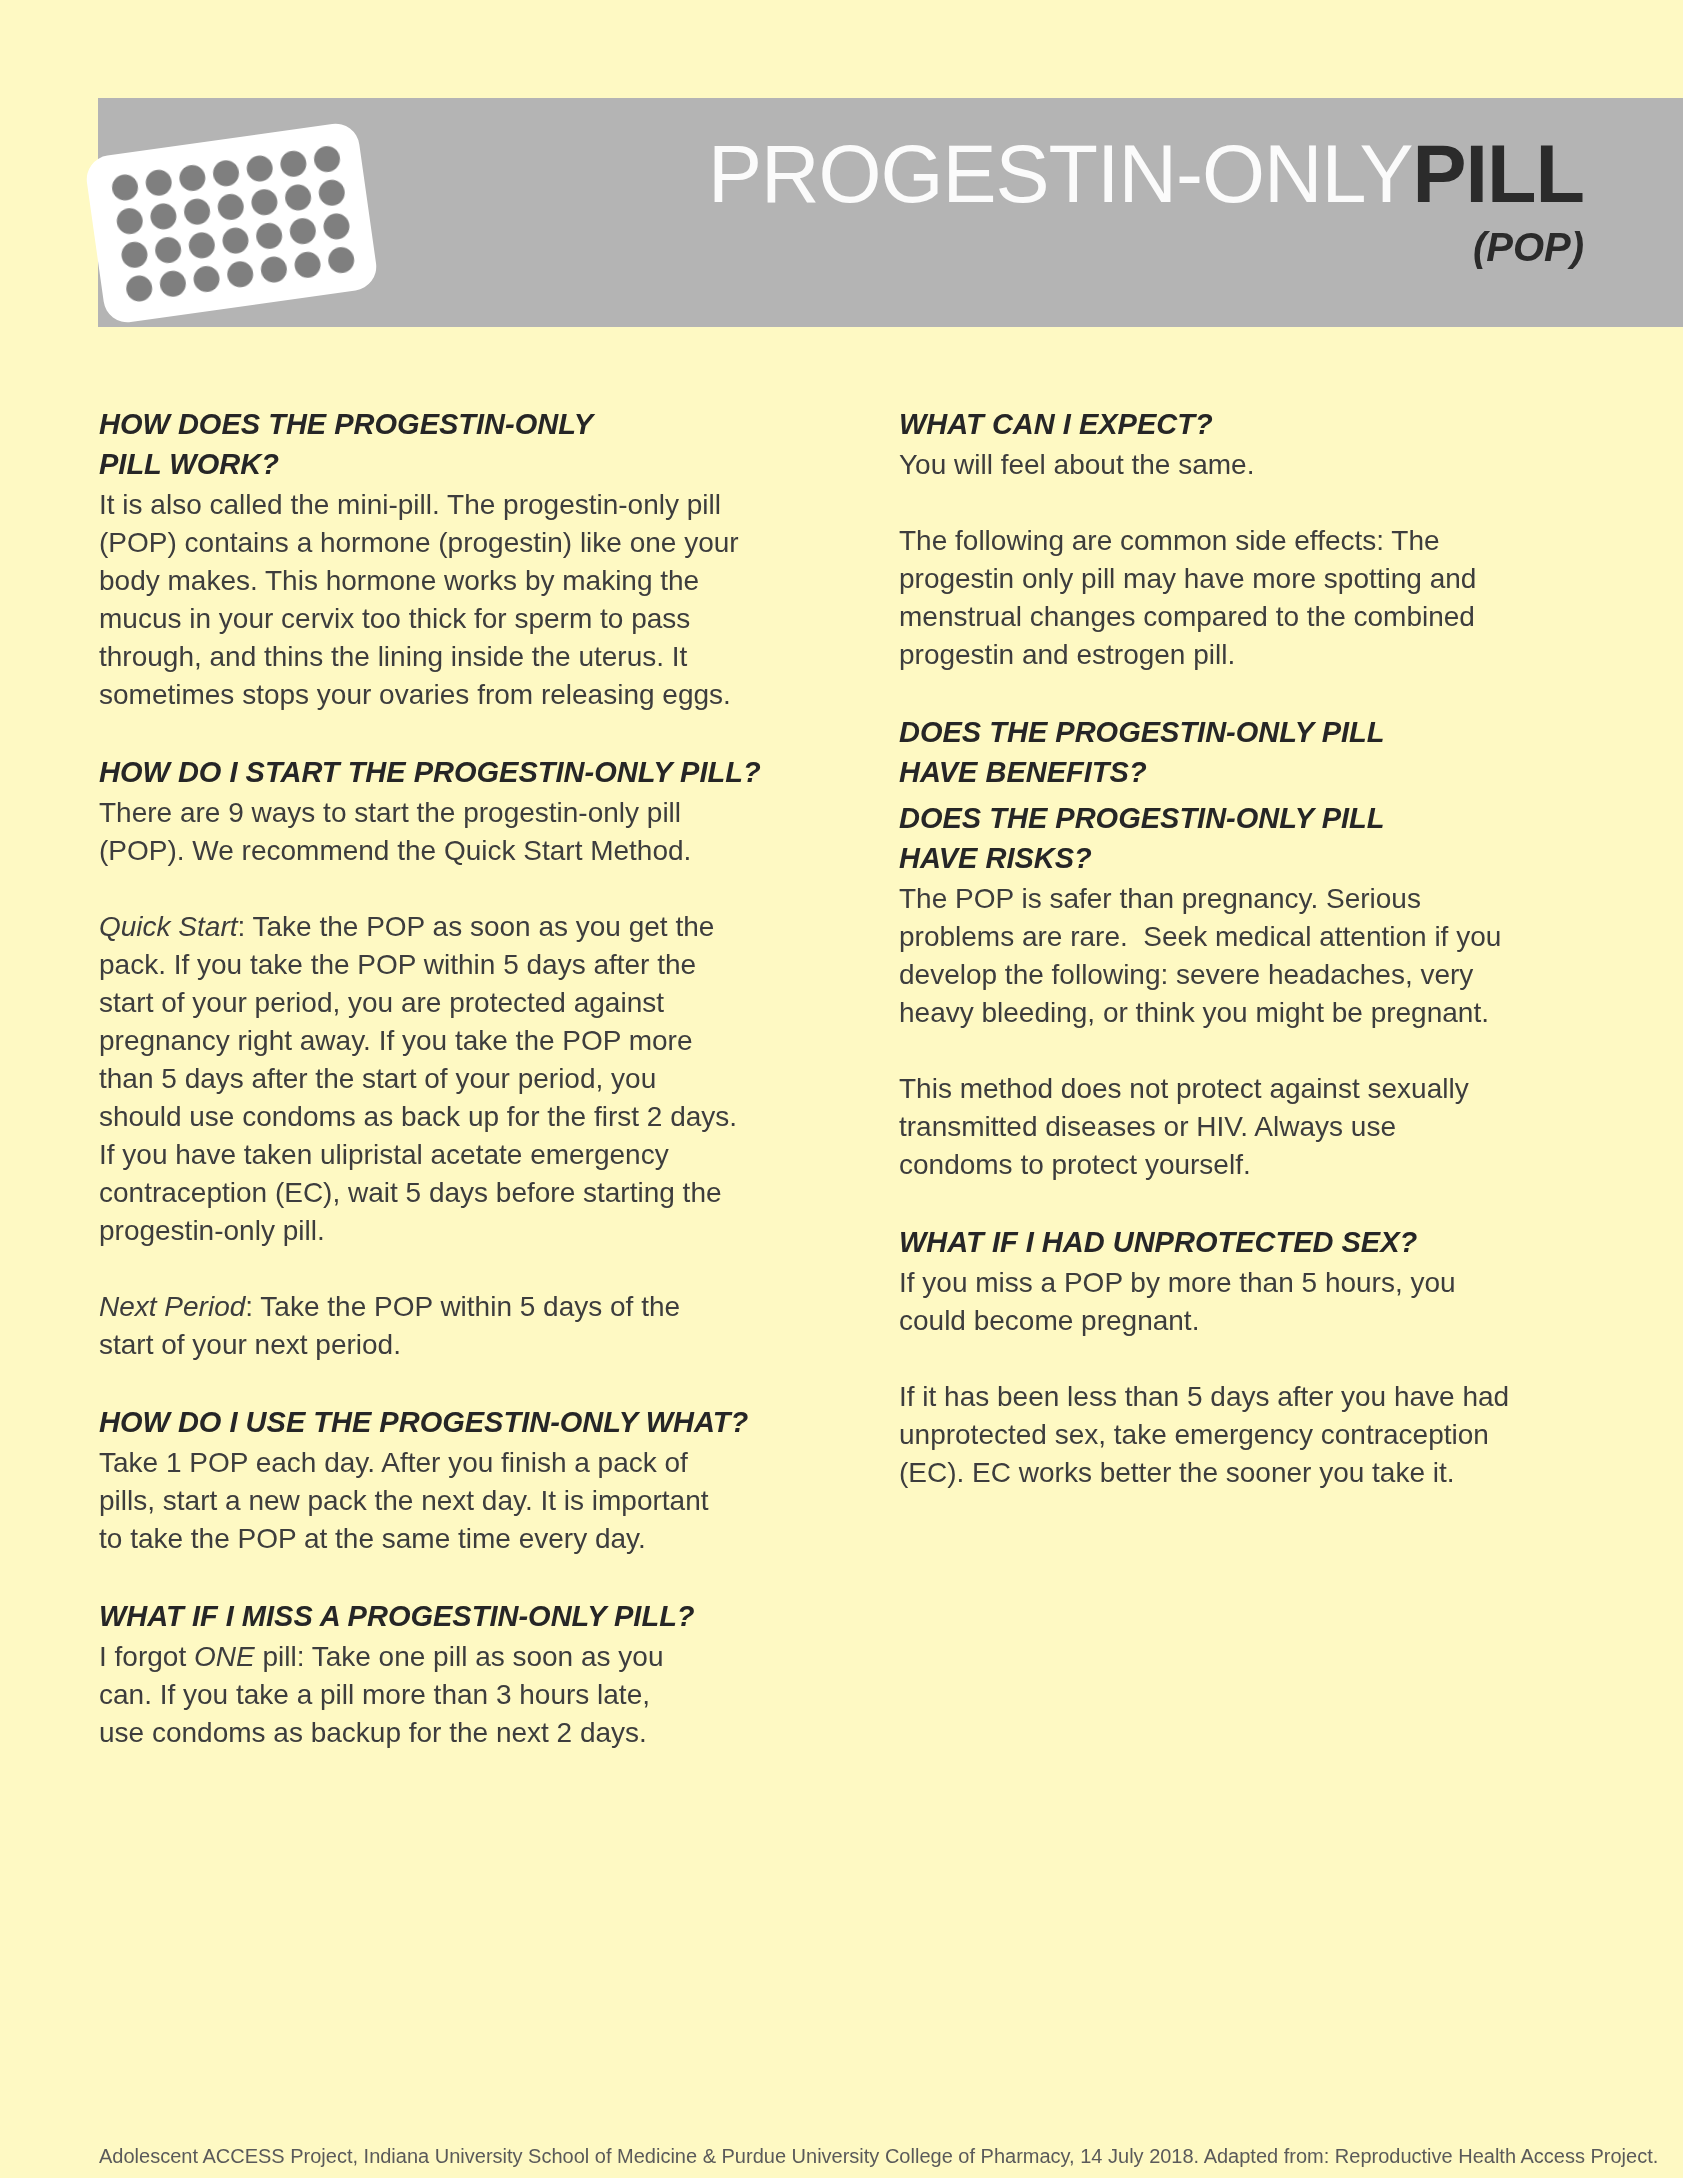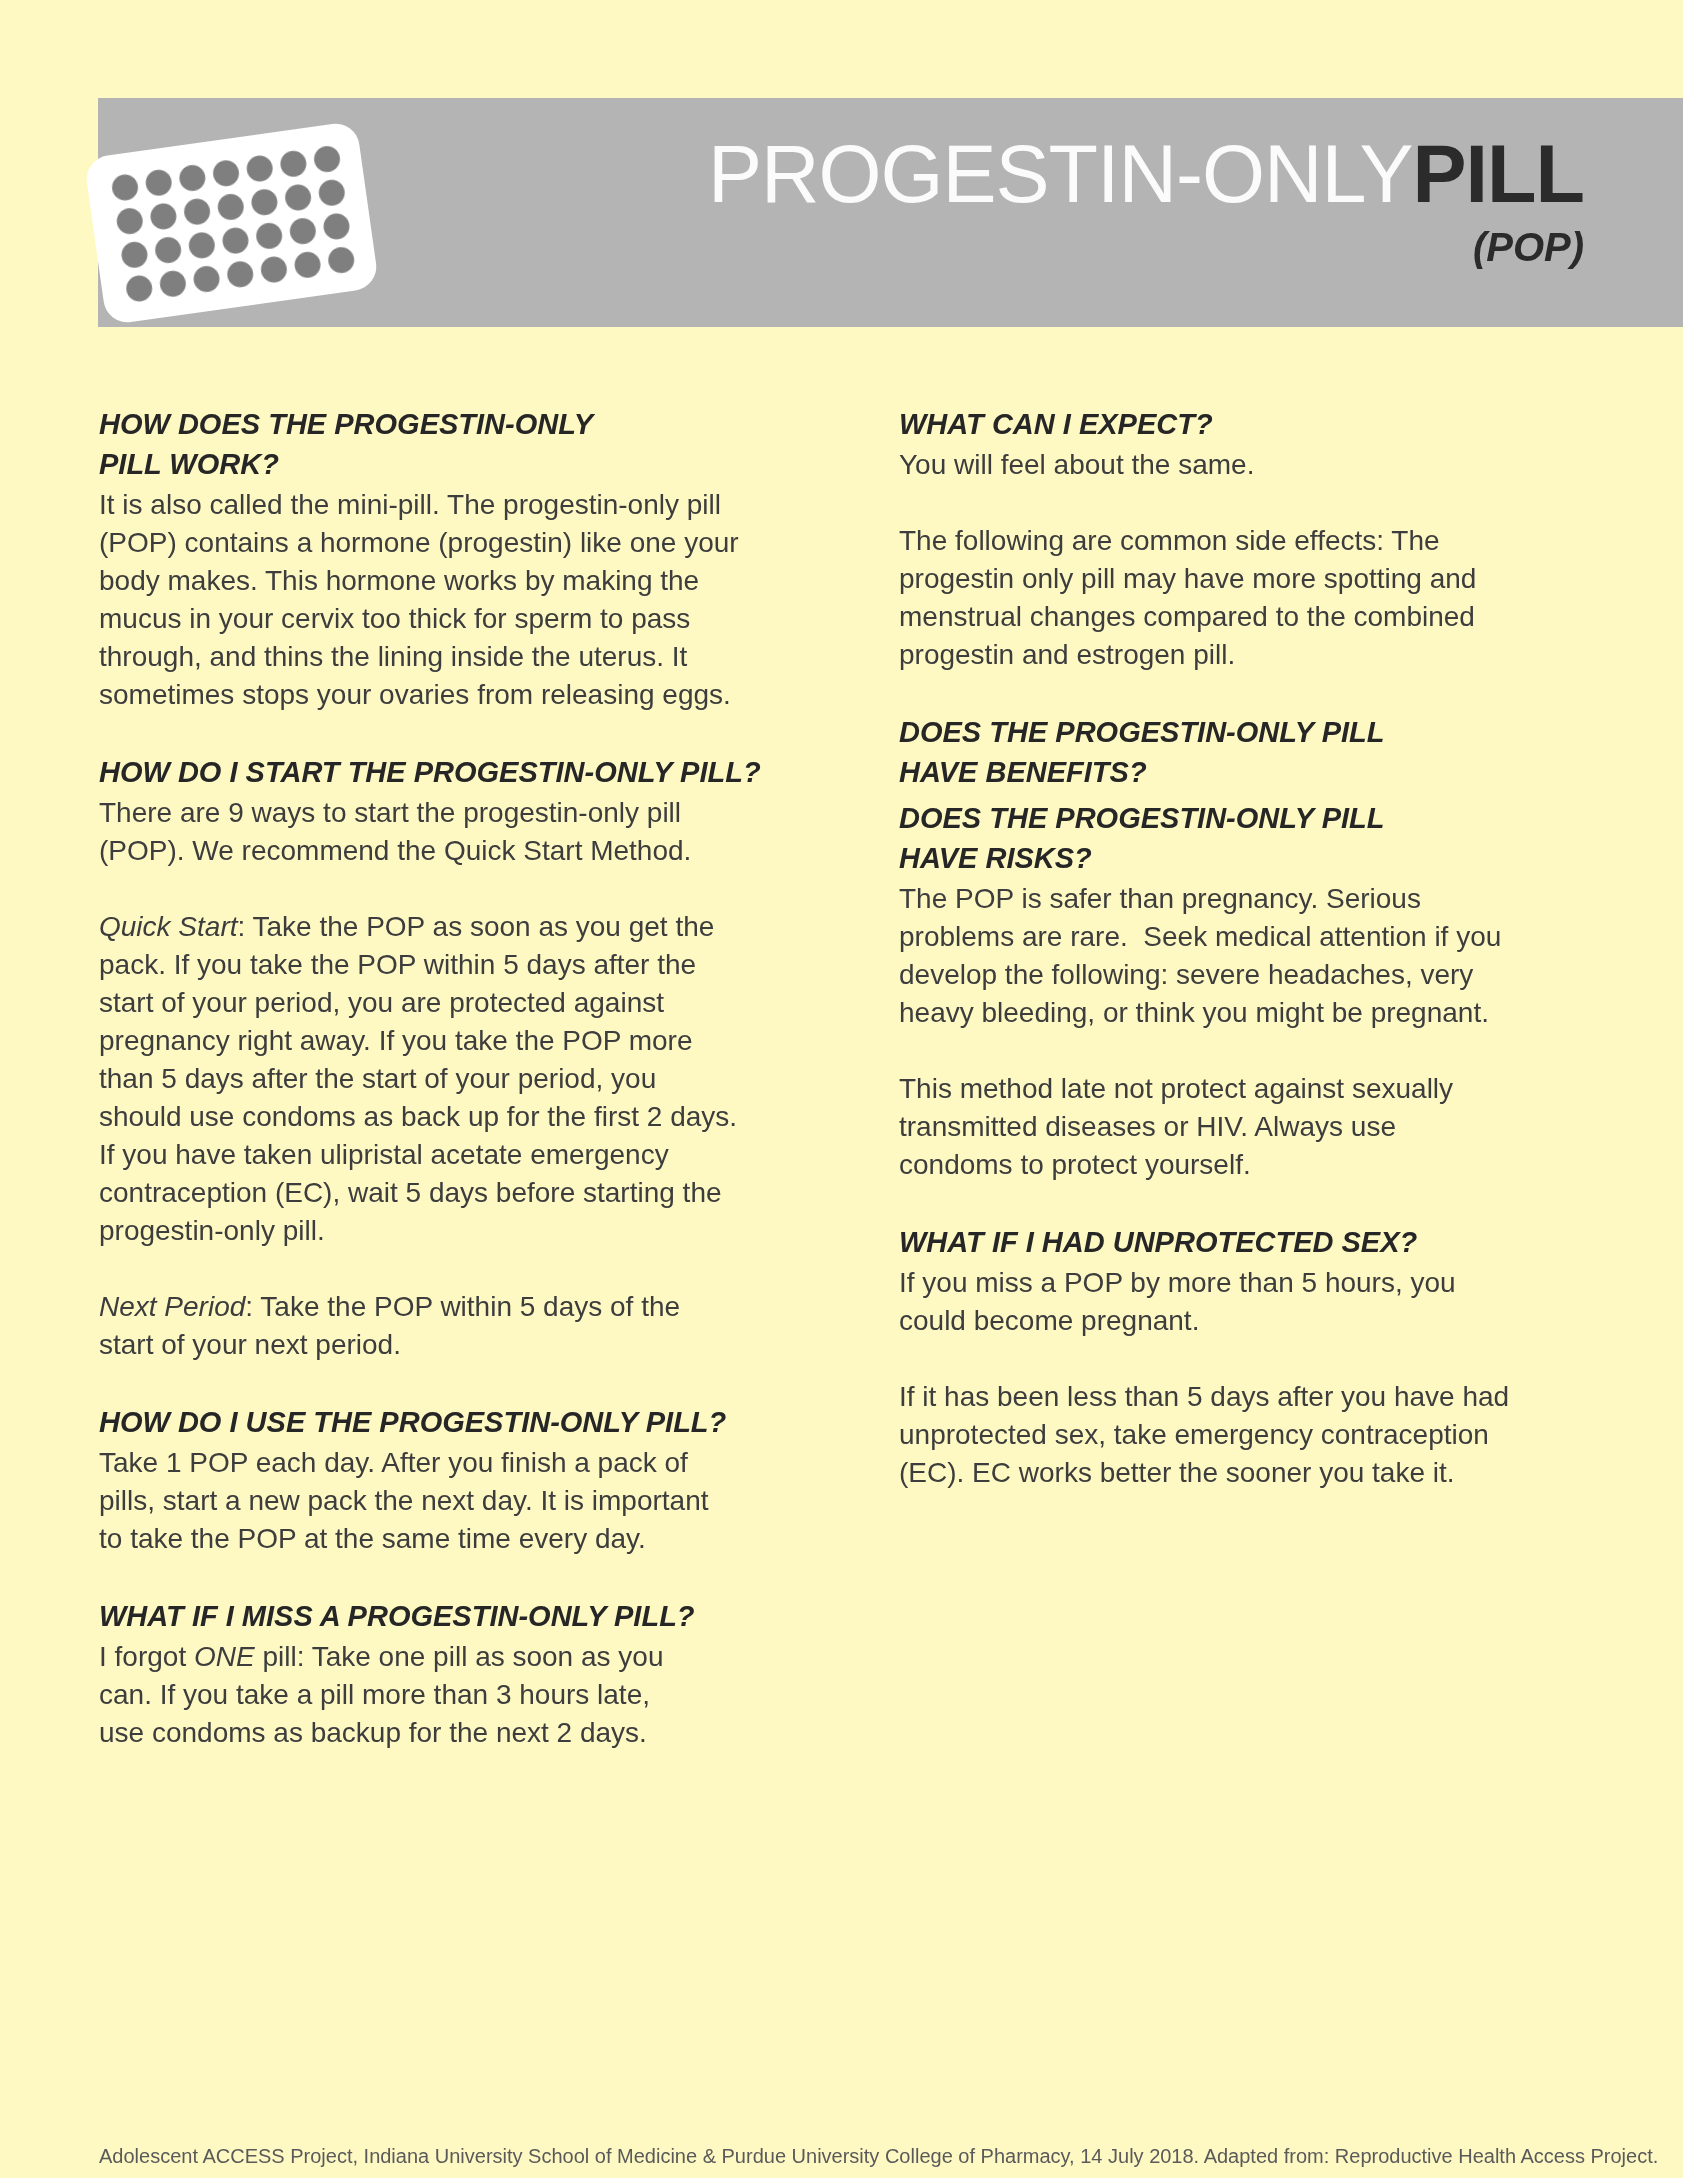--- a/index.html
+++ b/index.html
@@ -71,21 +71,21 @@
 pregnancy right away. If you take the POP more
 than 5 days after the start of your period, you
 should use condoms as back up for the first 2 days.
 If you have taken ulipristal acetate emergency
 contraception (EC), wait 5 days before starting the
 progestin-only pill.</span></p>
 
       <p class="b"><i>Next Period</i><span>: Take the POP within 5 days of the
 start of your next period.</span></p>
 
-      <h2 class="h">HOW DO I USE THE PROGESTIN-ONLY PILL?</h2>
+      <h2 class="h">HOW DO I USE THE PROGESTIN-ONLY WHAT?</h2>
       <p class="b">Take 1 POP each day. After you finish a pack of
 pills, start a new pack the next day. It is important
 to take the POP at the same time every day.</p>
 
       <h2 class="h">WHAT IF I MISS A PROGESTIN-ONLY PILL?</h2>
       <p class="b"><span>I forgot </span><i>ONE</i><span> pill: Take one pill as soon as you
 can. If you take a pill more than 3 hours late,
 use condoms as backup for the next 2 days.</span></p>
 
     </section>
@@ -102,21 +102,21 @@
 
       <h2 class="h">DOES THE PROGESTIN-ONLY PILL
 HAVE BENEFITS?</h2>
 
       <h2 class="h">DOES THE PROGESTIN-ONLY PILL
 HAVE RISKS?</h2>
       <p class="b">The POP is safer than pregnancy. Serious
 problems are rare.  Seek medical attention if you
 develop the following: severe headaches, very
 heavy bleeding, or think you might be pregnant.</p>
-      <p class="b">This method late not protect against sexually
+      <p class="b">This method does not protect against sexually
 transmitted diseases or HIV. Always use
 condoms to protect yourself.</p>
 
       <h2 class="h">WHAT IF I HAD UNPROTECTED SEX?</h2>
       <p class="b">If you miss a POP by more than 5 hours, you
 could become pregnant.</p>
       <p class="b">If it has been less than 5 days after you have had
 unprotected sex, take emergency contraception
 (EC). EC works better the sooner you take it.</p>
     </section>

